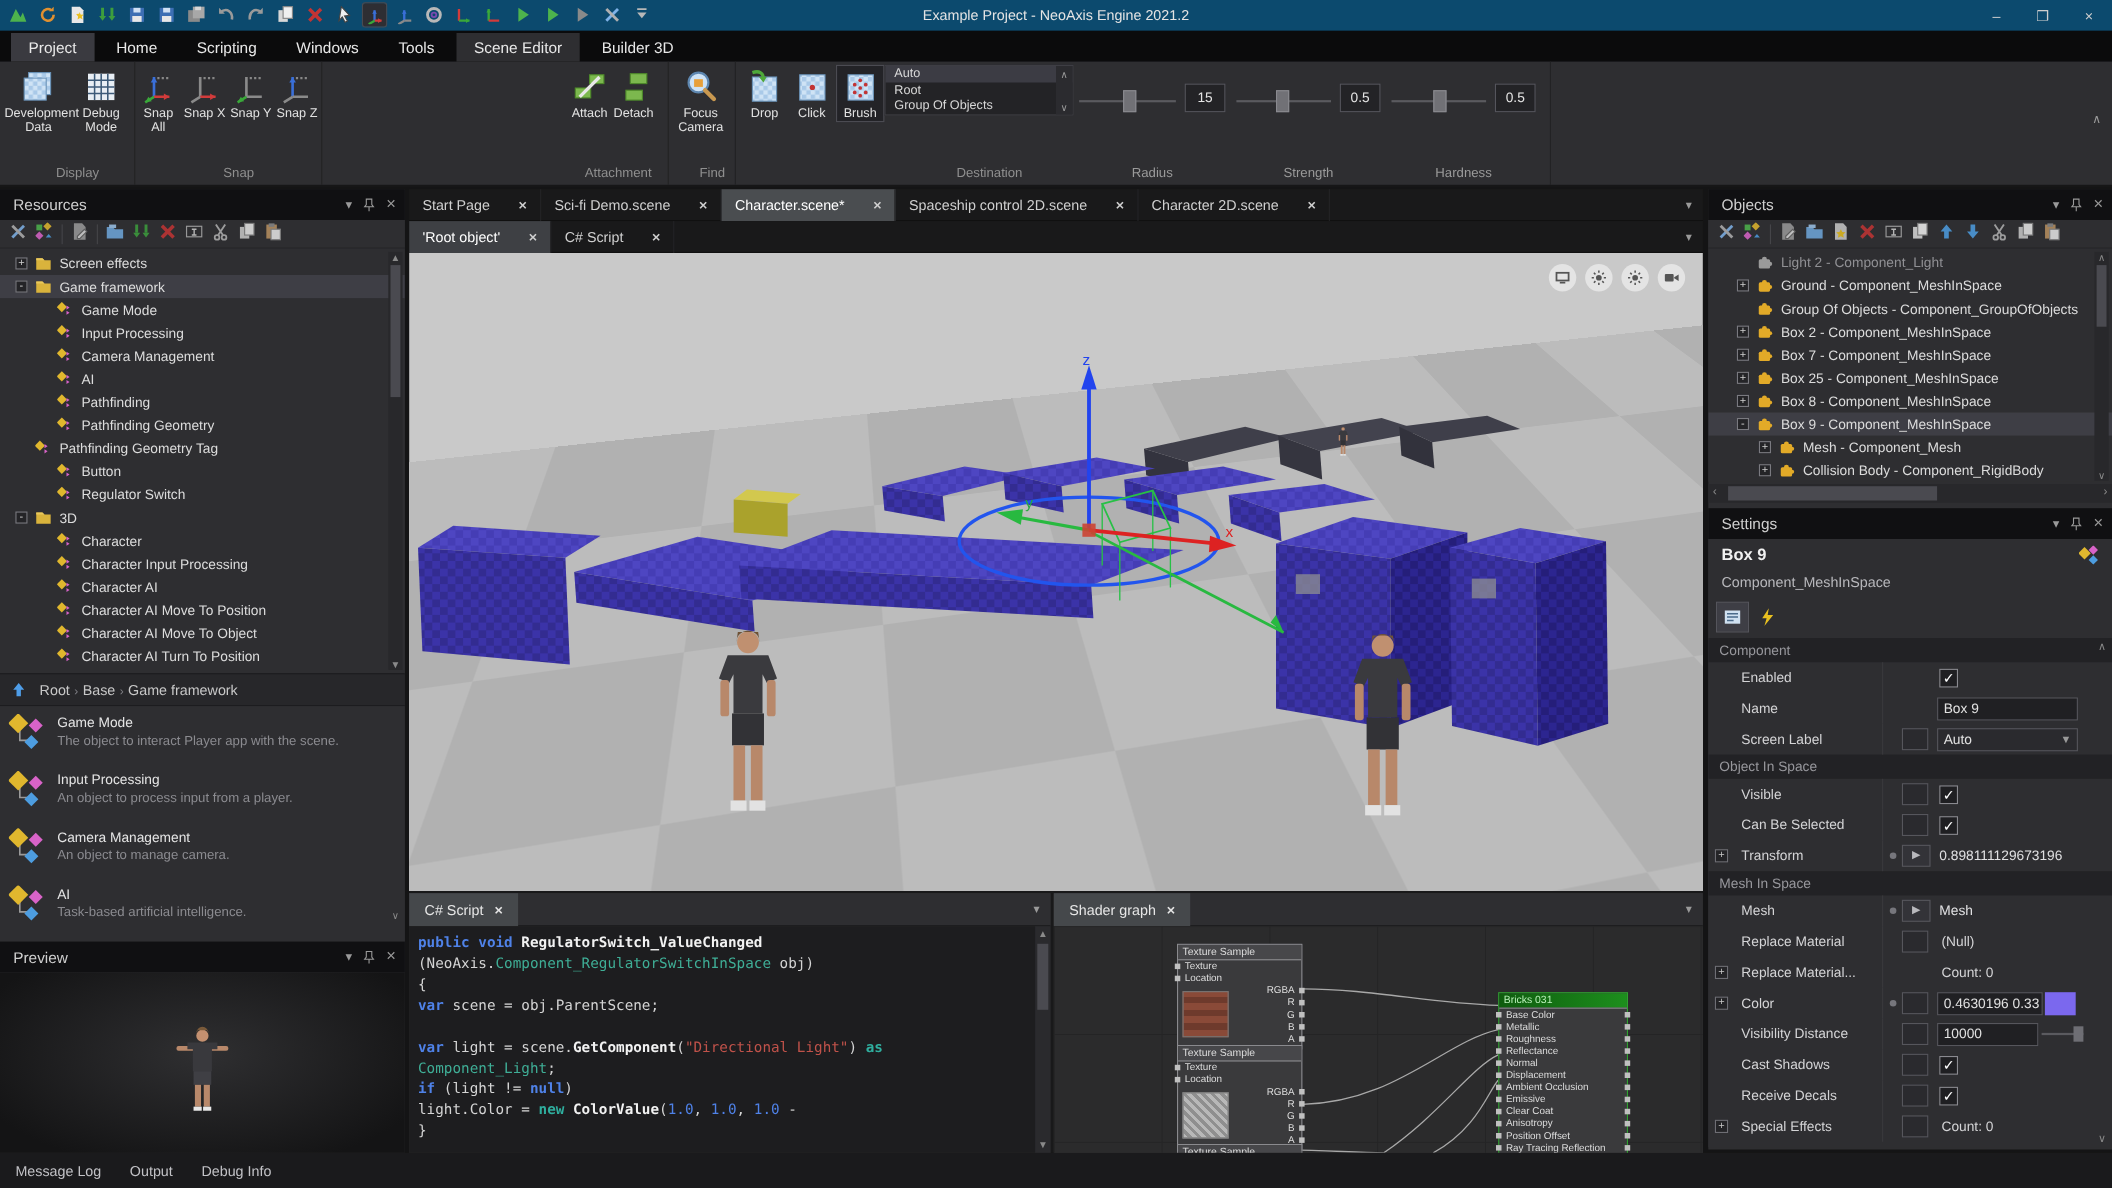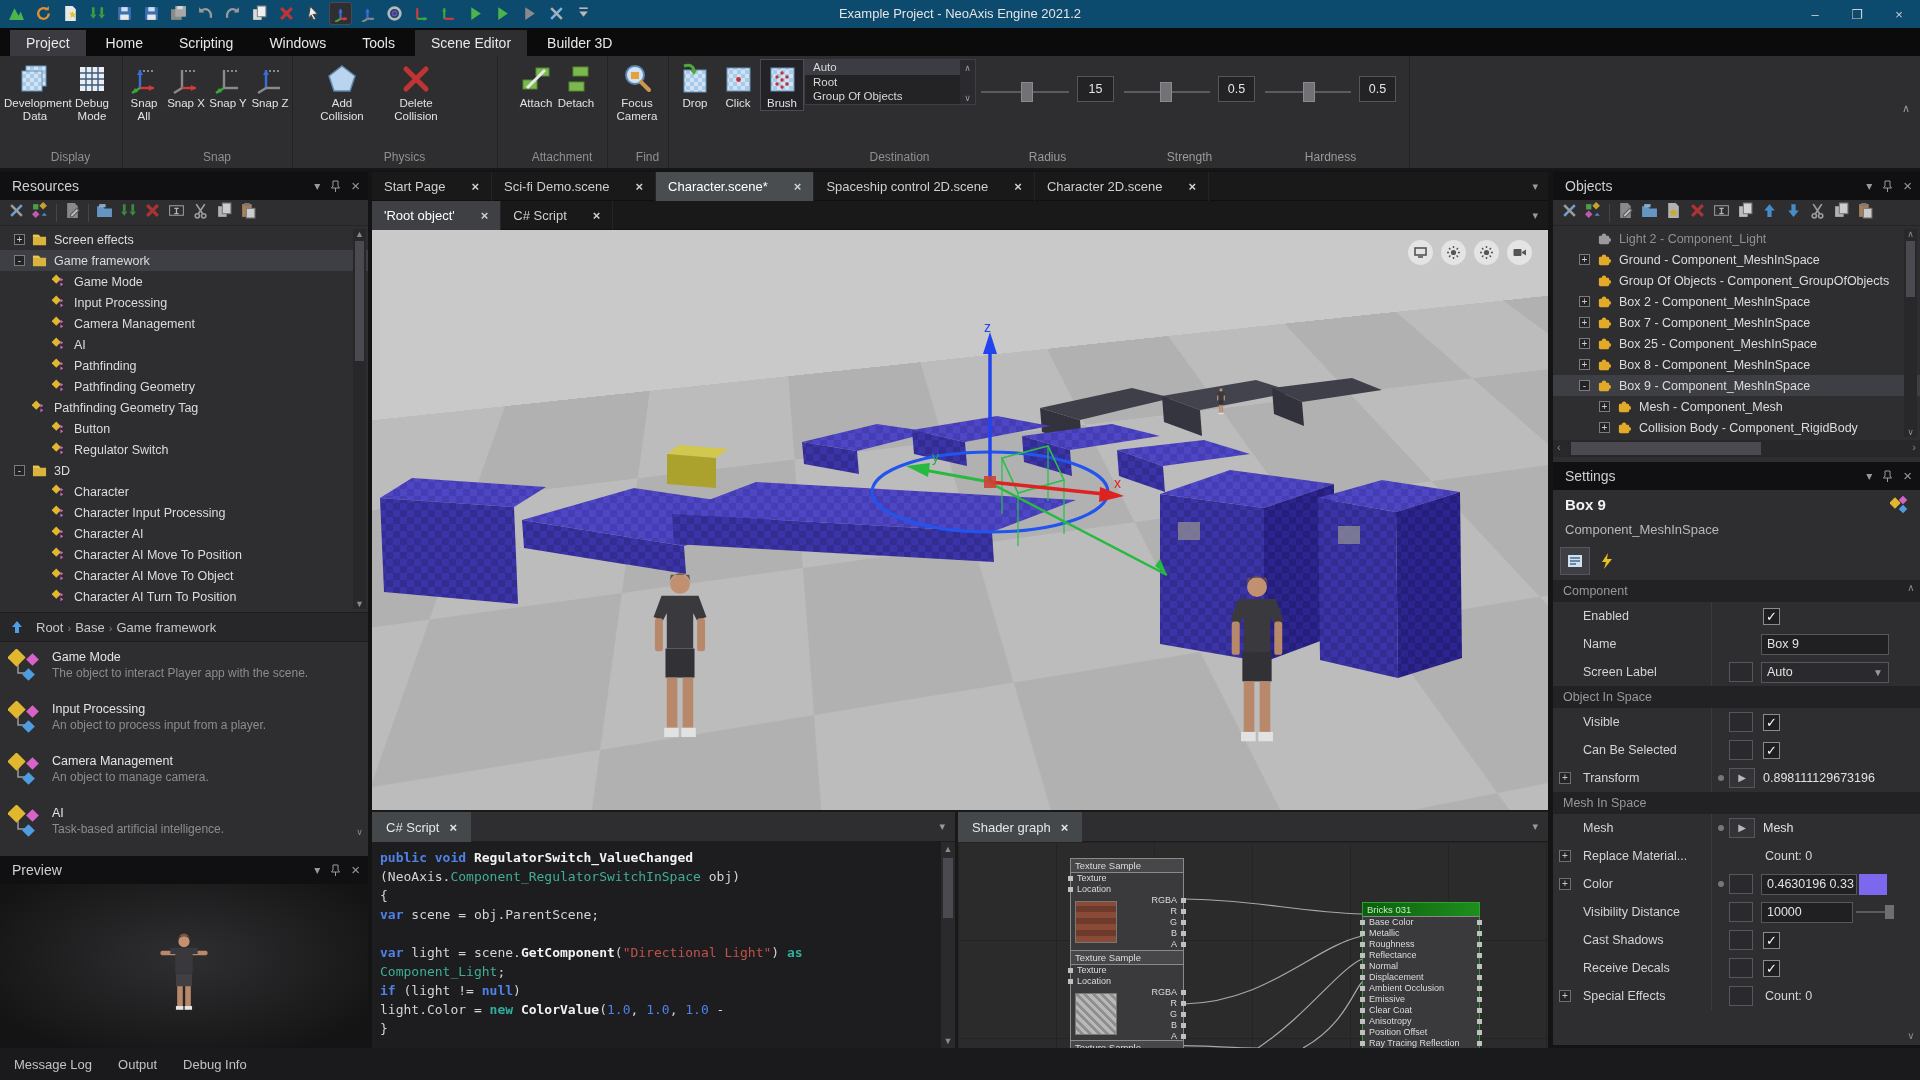--- a/index.html
+++ b/index.html
@@ -452,39 +452,20 @@
             <path d="M13 26h14" stroke="#8a8a8a" stroke-width="2.4"></path>
             <path d="M13 26L5 31" stroke="#8a8a8a" stroke-width="2.4"></path>
             <path d="M16 9h2M20 9h2M24 9h2" stroke="#888" stroke-width="2"></path>
           </svg>
         </span>
       <div class="lbl">Snap Z</div>
     </div>
     <div class="rgroup-label">Snap</div>
   </div>
 
-  <div class="rgroup" style="left:293px;width:205px;">
-    <div class="bigbtn" style="left:18px;width:62px;">
-      <span class="ic">
-          <svg viewBox="0 0 34 34">
-            <path d="M17 4l13 10-5 15H9L4 14z" fill="#b9d4ee" stroke="#5e87b0" stroke-width="1.5"></path>
-          </svg>
-        </span>
-      <div class="lbl">Add Collision</div>
-    </div>
-    <div class="bigbtn" style="left:92px;width:62px;">
-      <span class="ic">
-          <svg viewBox="0 0 34 34">
-            <path d="M7 7l20 20M27 7L7 27" stroke="#c23434" stroke-width="5" stroke-linecap="round"></path>
-          </svg>
-        </span>
-      <div class="lbl">Delete Collision</div>
-    </div>
-    <div class="rgroup-label">Physics</div>
-  </div>
 
   <div class="rgroup" style="left:498px;width:110px;">
     <div class="bigbtn" style="left:12px;width:52px;">
       <span class="ic">
           <svg viewBox="0 0 34 34">
             <rect x="4" y="18" width="14" height="9" fill="#7cb84e" stroke="#4e8a2a"></rect>
             <rect x="17" y="6" width="13" height="8" fill="#7cb84e" stroke="#4e8a2a"></rect>
             <path d="M8 26L26 8" stroke="#e8e8e8" stroke-width="3"></path>
           </svg>
         </span>
@@ -1511,20 +1492,26 @@
       </div>
       <div class="cat">Mesh In Space</div>
       <div class="prow">
         <span class="plabel">Mesh</span>
         <span class="vdiv"></span>
         <span class="pdotv"></span>
         <span class="arrbtn">▶</span>
         <span class="pvalue">Mesh</span>
       </div>
       <div class="prow">
+        <span class="plabel">Replace Material</span>
+        <span class="vdiv"></span>
+        <span class="defbox"></span>
+        <span class="pplain">(Null)</span>
+      </div>
+      <div class="prow">
         <span class="pexp">+</span>
         <span class="plabel">Replace Material...</span>
         <span class="vdiv"></span>
         <span class="pplain">Count: 0</span>
       </div>
       <div class="prow">
         <span class="pexp">+</span>
         <span class="plabel">Color</span>
         <span class="vdiv"></span>
         <span class="pdotv"></span>

